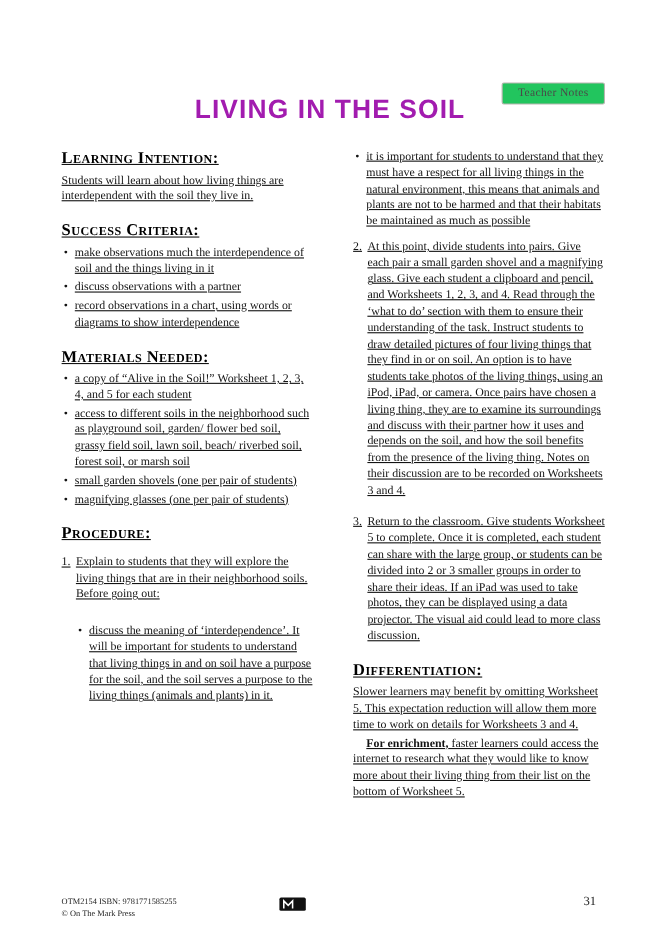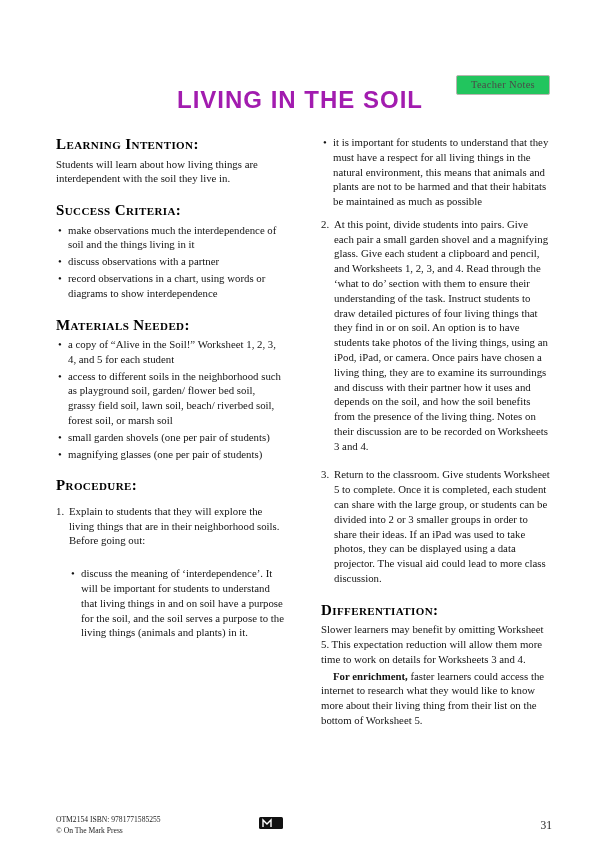--- a/index.html
+++ b/index.html
@@ -35,20 +35,21 @@
     font-family: "Liberation Sans", sans-serif;
     font-weight: bold;
     font-size: 24px;
     letter-spacing: 1px;
     color: #a21caf;
   }
   .columns {
     display: flex;
     gap: 36px;
     padding: 20px 50px 0 56px;
+    text-decoration: underline;
   }
   .col {
     flex: 1;
     min-width: 0;
     font-size: 10.8px;
     line-height: 1.37;
   }
   h2.sec-heading {
     font-family: "Liberation Serif", serif;
     font-variant: small-caps;
@@ -76,25 +77,25 @@
   .step { display: flex; margin-top: 8px; }
   .step .num { flex: none; width: 13px; }
   .step .step-text { flex: 1; min-width: 0; }
   .right-lead-bullet { margin-left: 12px; }
   .enrichment { margin-top: 12px; }
   .enrichment .lead { font-weight: bold; margin-left: 12px; }
   .diff-body { margin-top: 2px; }
   .footer {
     position: absolute;
     left: 56px;
-    right: 48px;
+    right: 58px;
     bottom: 12px;
     display: flex;
     justify-content: space-between;
-    align-items: center;
+    align-items: flex-start;
   }
   .footer-left {
     font-size: 7.6px;
     line-height: 1.45;
     color: #222;
   }
   .footer-logo { margin-bottom: 1px; margin-left: -160px; }
   .page-number { font-size: 11.5px; color: #222; }
 </style>
 </head>

